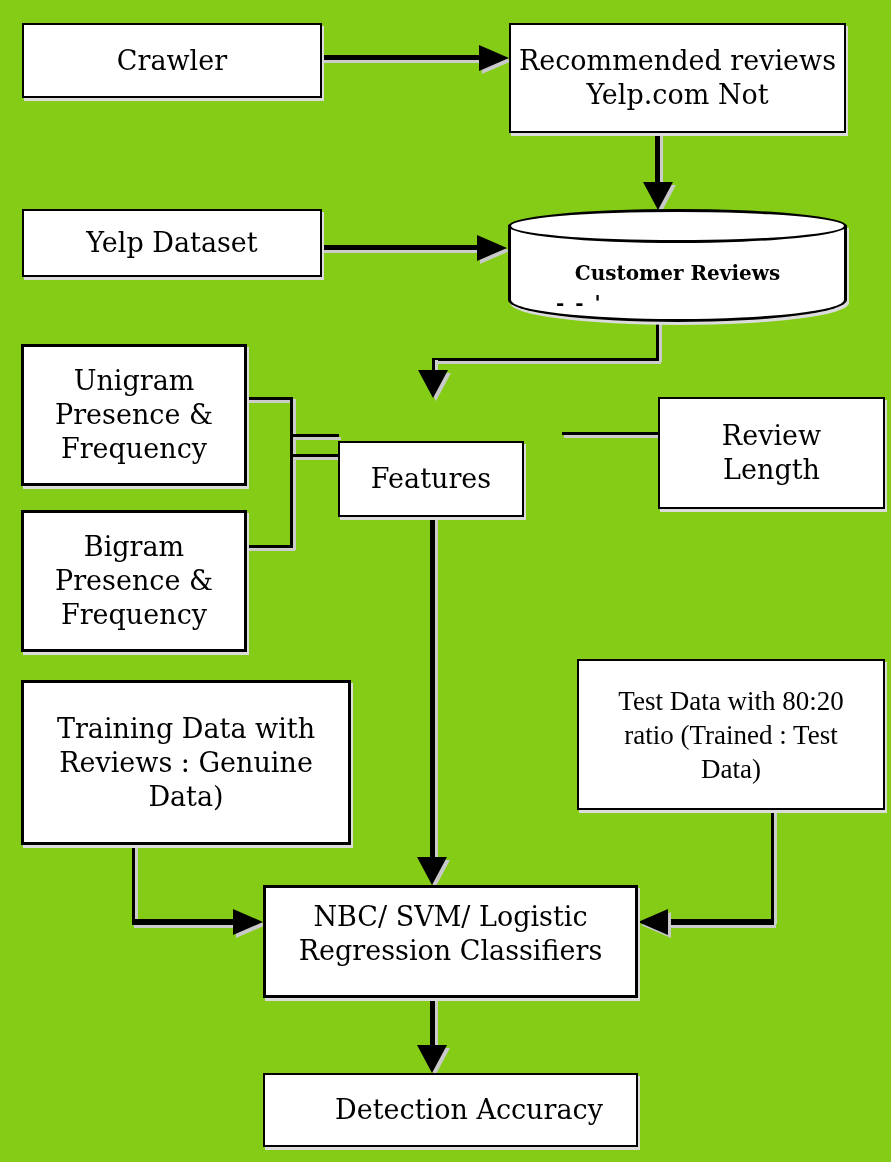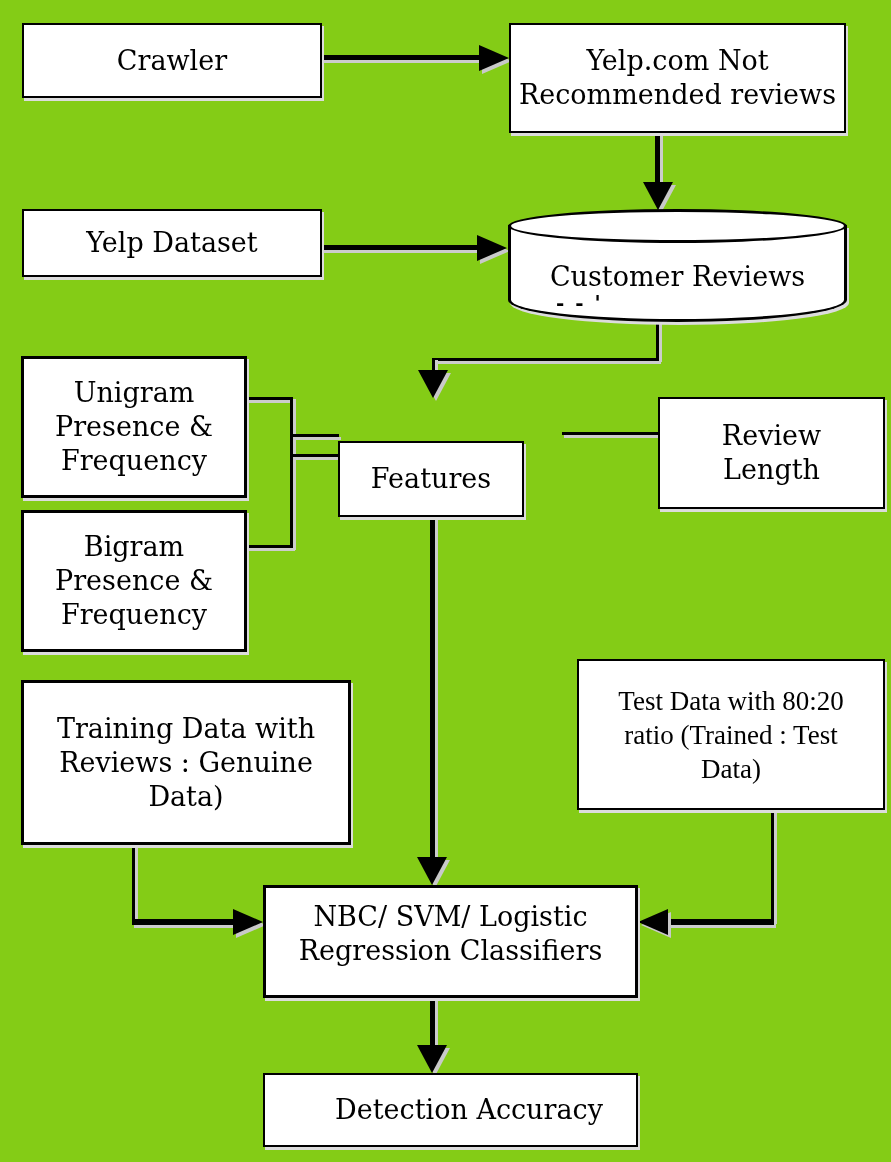--- a/index.html
+++ b/index.html
@@ -12,58 +12,58 @@
   .node{
     position:absolute;background:#fff;border:2px solid #000;box-sizing:border-box;
     display:flex;flex-direction:column;align-items:center;justify-content:center;
     text-align:center;font-size:27px;line-height:34px;z-index:2;
     box-shadow:2px 3px 0 #dcdcdc;
   }
   .node span{display:block;}
   .crawler{left:22px;top:23px;width:300px;height:75px;}
   .yelp-nr{left:509px;top:23px;width:337px;height:110px;}
   .yelp-ds{left:22px;top:209px;width:300px;height:68px;}
-  .unigram{left:21px;top:356px;width:226px;height:142px;border-width:3px;}
+  .unigram{left:21px;top:344px;width:226px;height:142px;border-width:3px;}
   .bigram{left:21px;top:510px;width:226px;height:142px;border-width:3px;}
   .features{left:338px;top:397px;width:186px;height:76px;margin-top:44px;}
   .review-length{left:658px;top:397px;width:227px;height:112px;}
   .training{left:21px;top:680px;width:330px;height:165px;border-width:3px;}
   .testdata{left:577px;top:659px;width:308px;height:151px;font-family:Liberation Serif, serif;}
   .classifiers{left:263px;top:885px;width:375px;height:113px;border-width:3px;justify-content:flex-start;padding-top:12px;}
   .detection{left:263px;top:1073px;width:375px;height:74px;padding-left:37px;}
   
   .cylinder{position:absolute;left:508px;top:209px;width:339px;height:113px;z-index:2;}
   .cyl-top{position:absolute;left:0;top:0;width:100%;height:34px;border:3px solid #000;
     border-radius:50%;background:#fff;box-sizing:border-box;z-index:3;}
   .cyl-body{position:absolute;left:0;top:16px;width:100%;height:97px;border:3px solid #000;border-top:none;
     border-radius:0 0 50% 50% / 0 0 22px 22px;background:#fff;box-sizing:border-box;z-index:2;
     box-shadow:2px 3px 0 #dcdcdc;}
-  .cyl-label{position:absolute;left:0;top:52px;width:100%;text-align:center;font-size:27px;z-index:4;}
+  .cyl-label{position:absolute;left:0;top:52px;width:100%;text-align:center;font-size:20px;z-index:4;font-weight:bold;}
   .cyl-partial{position:absolute;left:48px;top:82px;font-size:20px;font-weight:bold;letter-spacing:2px;z-index:4;}
   
   .hline,.vline{position:absolute;background:#000;z-index:1;}
   .hline{box-shadow:2px 3px 0 #cccccc;}
   .vline{box-shadow:3px 2px 0 #cccccc;}
   .head{position:absolute;width:0;height:0;z-index:1;filter:drop-shadow(3px 3px 0 #c9c9c9);}
   .head.right{border-top:13px solid transparent;border-bottom:13px solid transparent;border-left:30px solid #000;}
   .head.left {border-top:13px solid transparent;border-bottom:13px solid transparent;border-right:30px solid #000;}
   .head.down {border-left:15px solid transparent;border-right:15px solid transparent;border-top:28px solid #000;}
 </style>
 </head>
 <body>
 
 <div class="canvas">
 
   <div class="node crawler">
     <span>Crawler</span>
   </div>
 
   <div class="node yelp-nr">
+    <span>Recommended reviews</span>
     <span>Yelp.com Not</span>
-    <span>Recommended reviews</span>
   </div>
 
   <div class="node yelp-ds">
     <span>Yelp Dataset</span>
   </div>
 
   <div class="cylinder">
     <div class="cyl-body"></div>
     <div class="cyl-top"></div>
     <div class="cyl-label">Customer Reviews</div>

